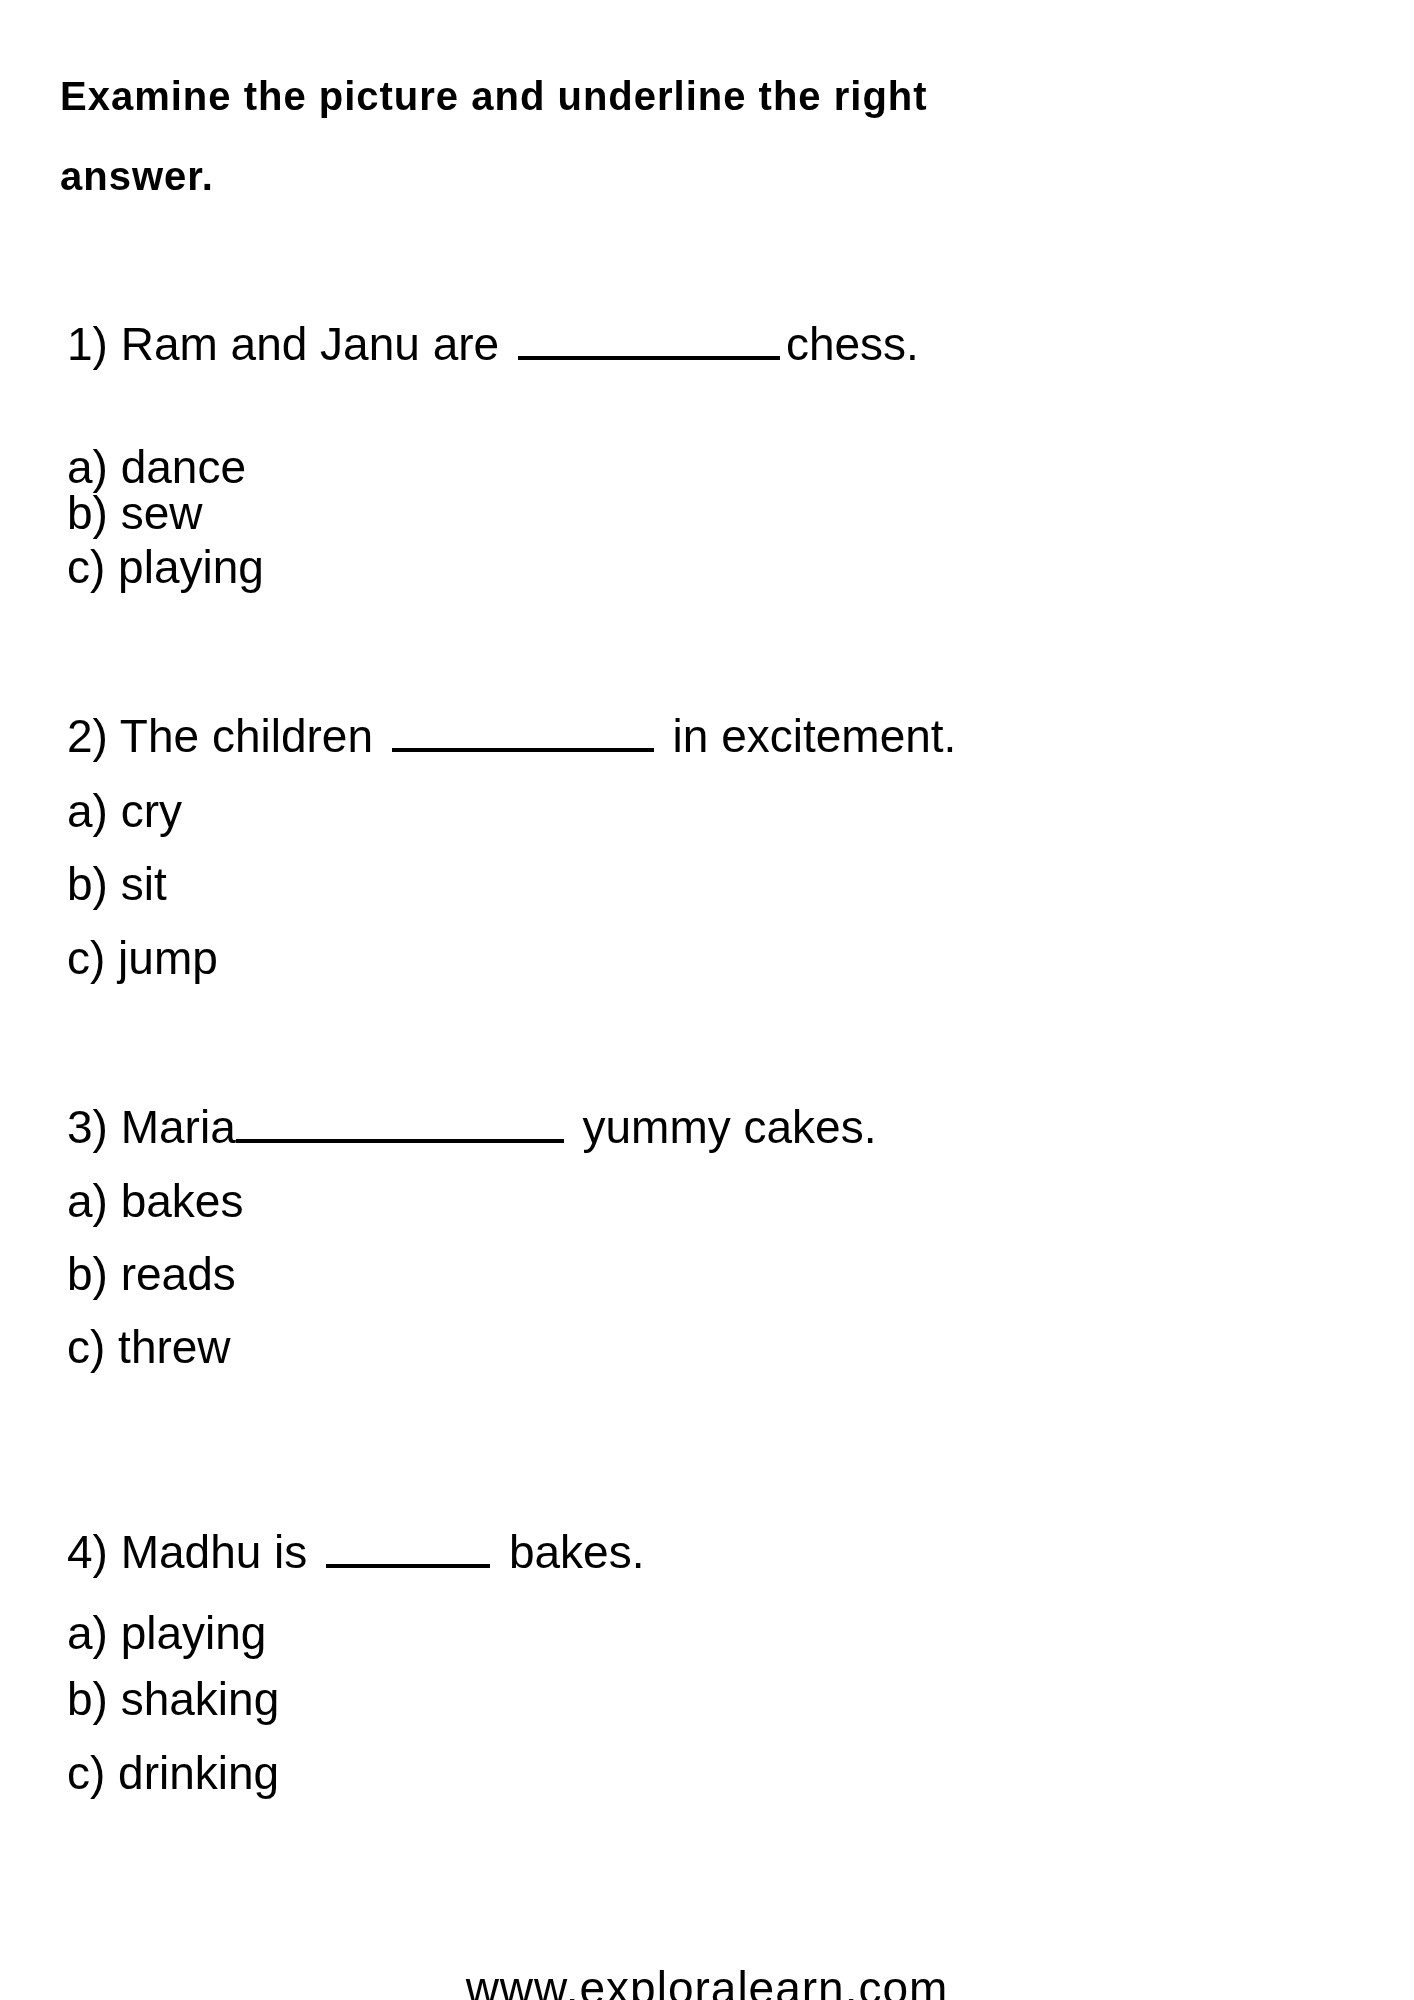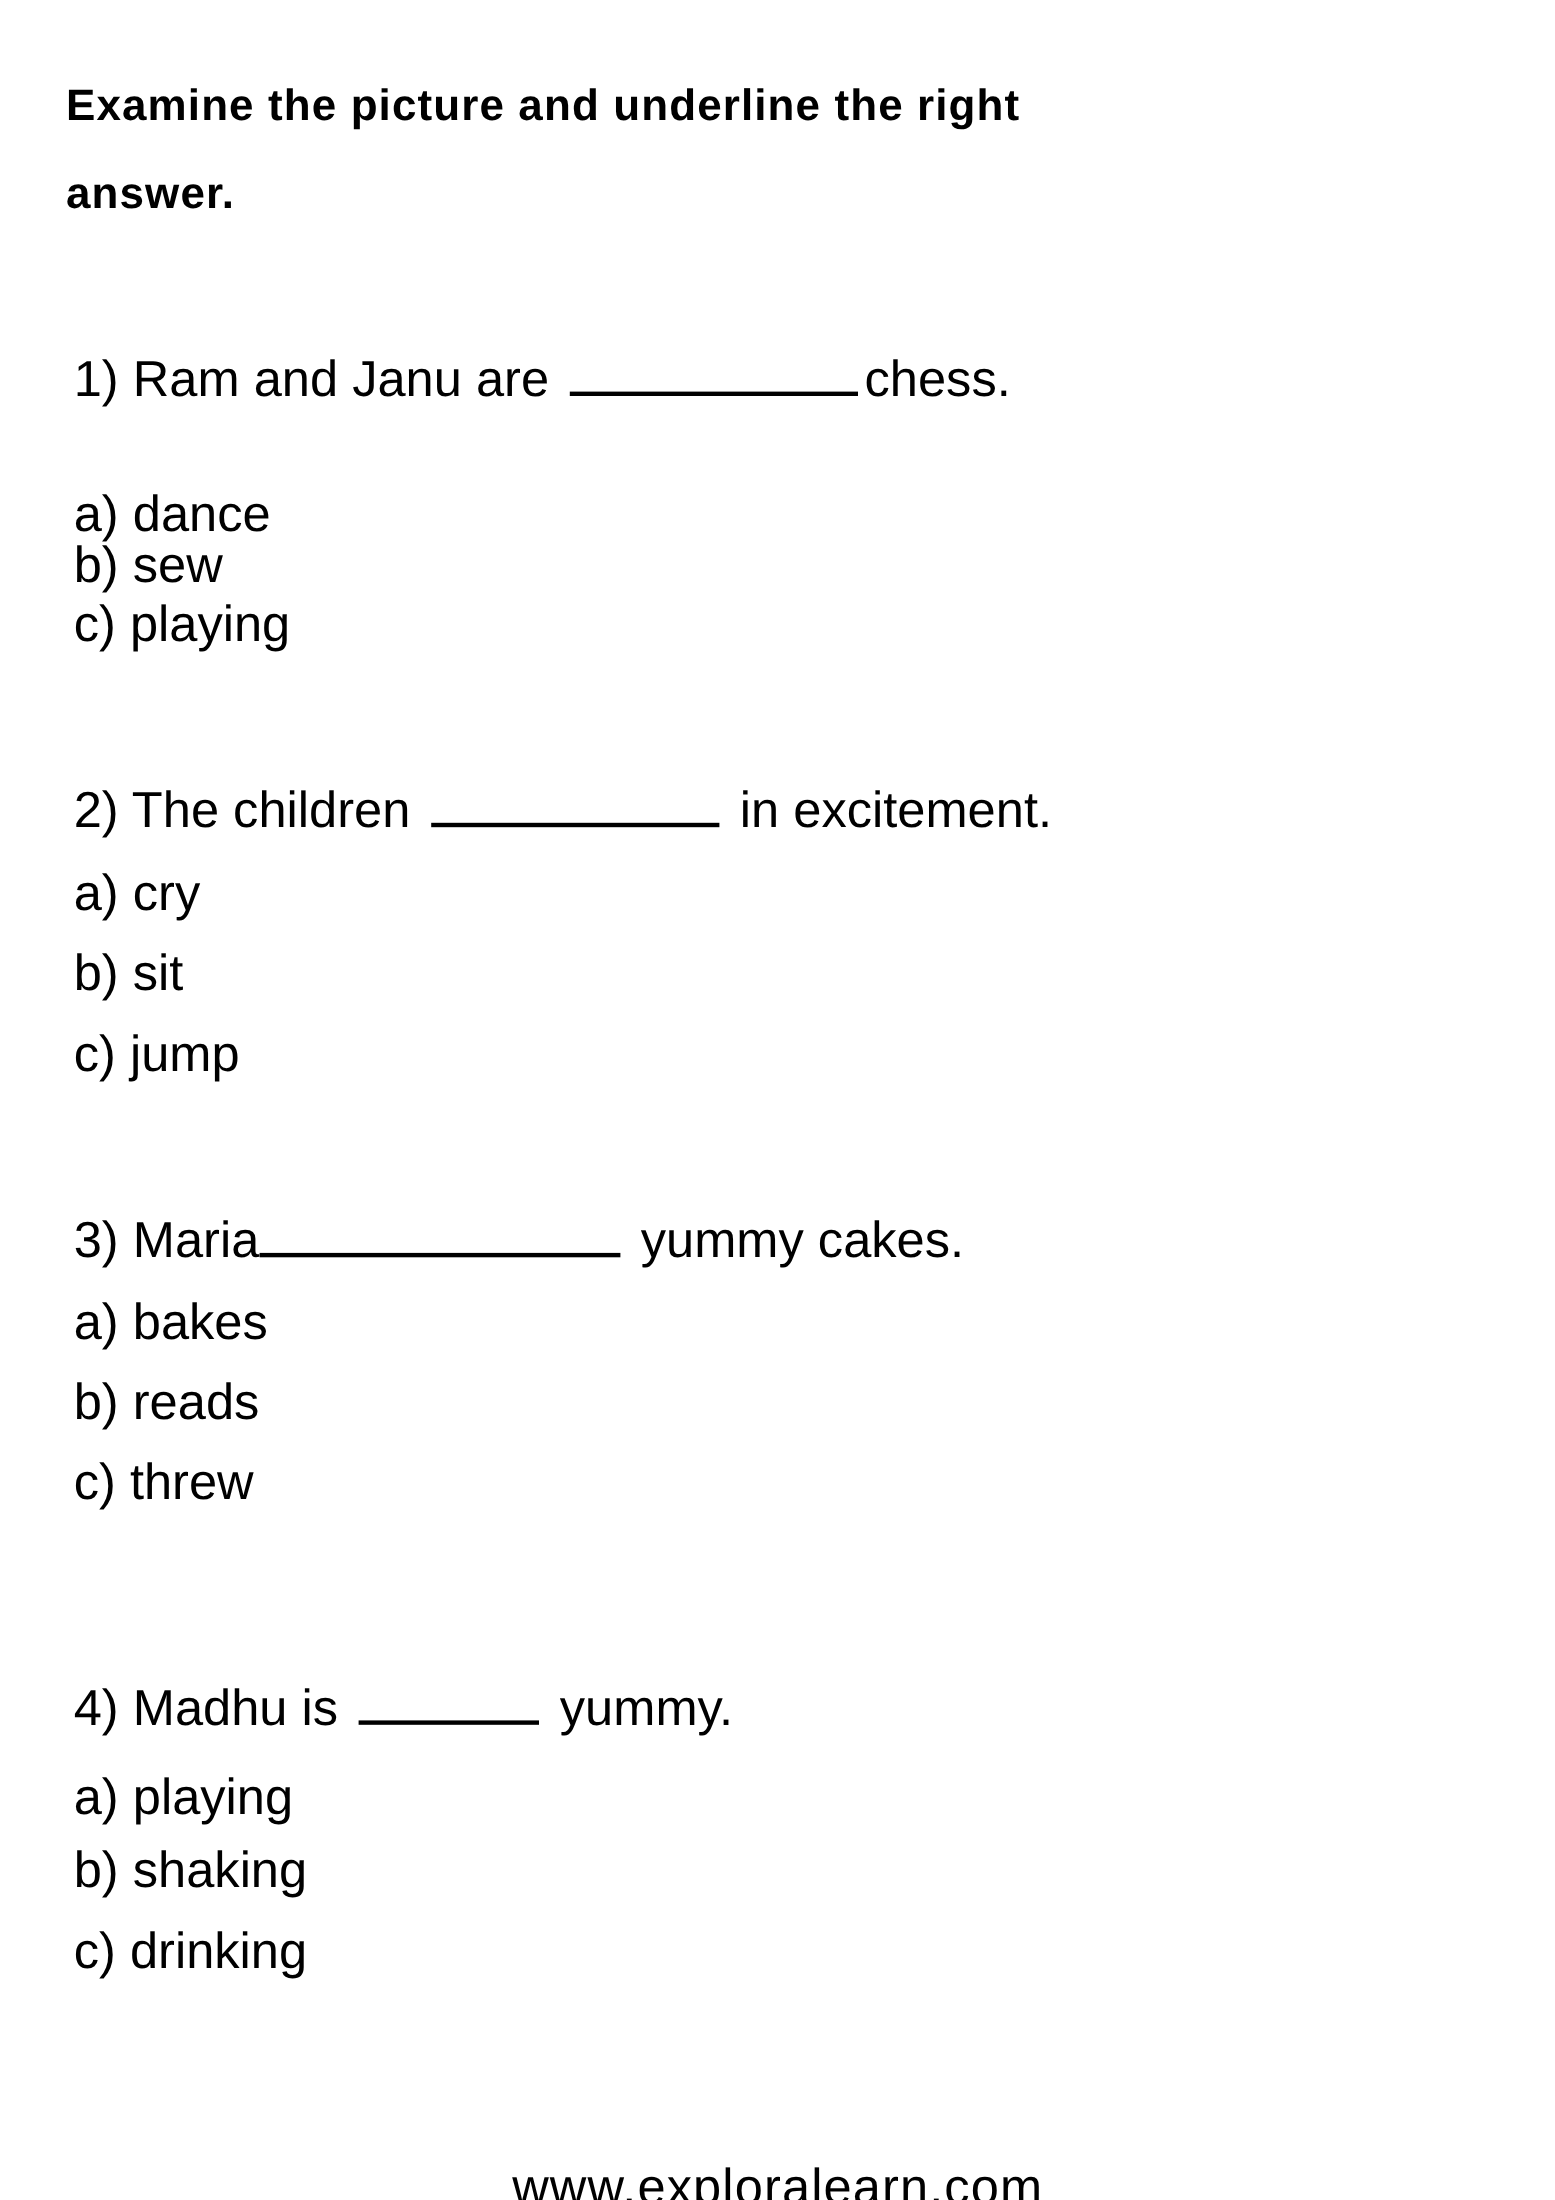--- a/index.html
+++ b/index.html
@@ -51,20 +51,20 @@
   <div class="line" style="top:1173px;">a) bakes</div>
   <div class="line" style="top:1246px;">b) reads</div>
   <div class="line" style="top:1319px;">c) threw</div>
 </div>
 
 <div>
   <div class="line" style="top:1524px;">
     <span>4)</span>
     <span>Madhu is</span>
     <span class="blank" style="width:164px;"></span>
-    <span>yummy.</span>
+    <span>bakes.</span>
   </div>
   <div class="line" style="top:1592px;margin-top:13px;">a) playing</div>
   <div class="line" style="top:1671px;">b) shaking</div>
   <div class="line" style="top:1745px;">c) drinking</div>
 </div>
 
 <div class="footer">www.exploralearn.com</div>
 
 </body></html>

